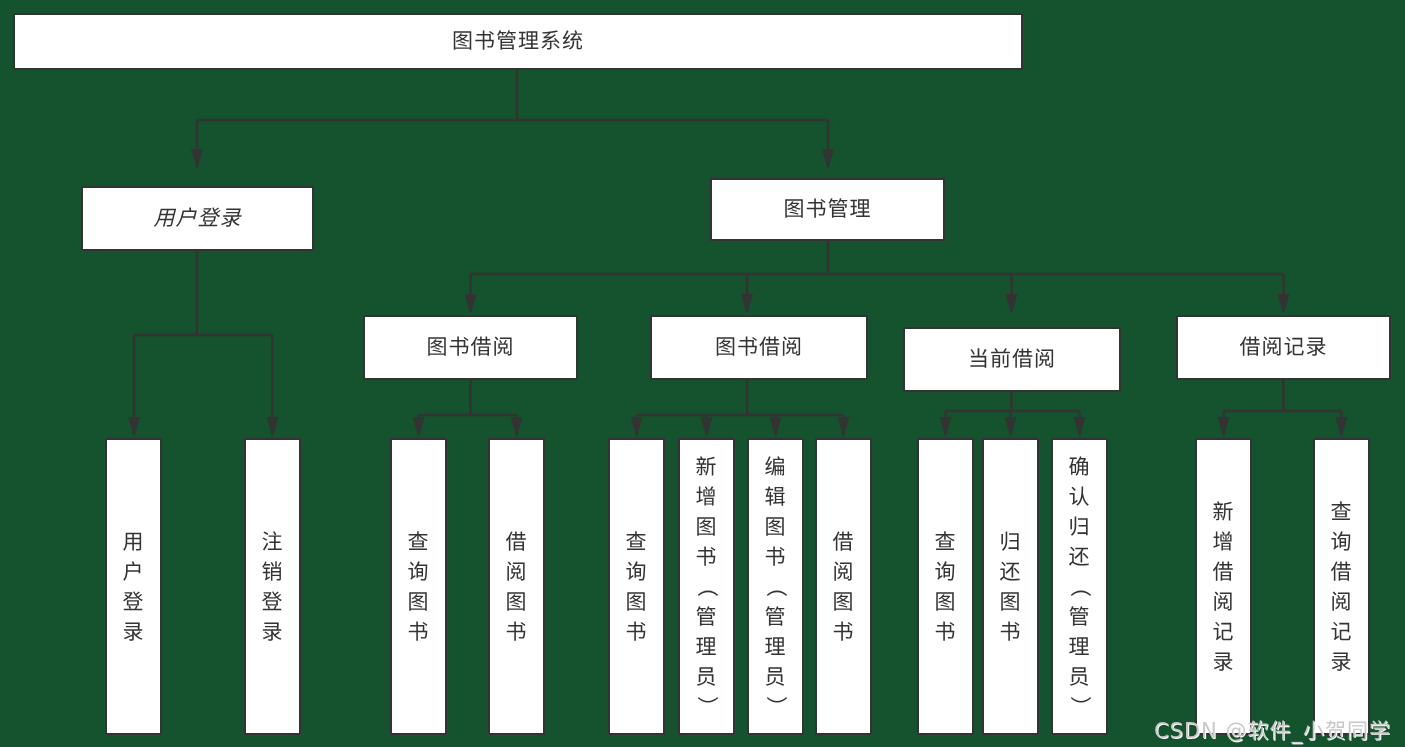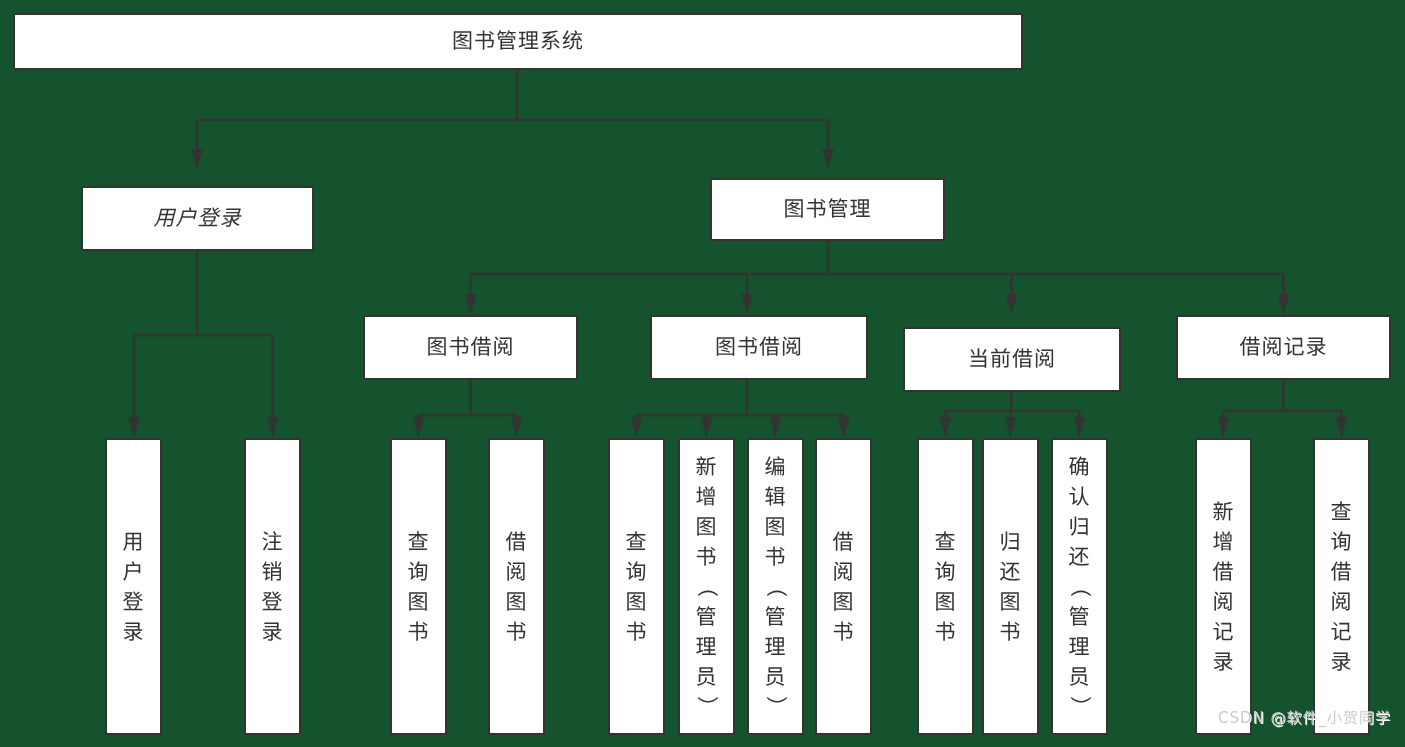--- a/index.html
+++ b/index.html
@@ -41,22 +41,22 @@
     text-align: center;
     line-height: 30px;
     width: 30px;
     margin: 0 auto;
   }
   .vbox .vtext .rot { transform: rotate(90deg); }
 
   .watermark {
     position: absolute;
     right: 14px;
-    bottom: 20px;
-    font-size: 15px;
+    bottom: 3px;
+    font-size: 21px;
     color: #c9c9c9;
     letter-spacing: 1px;
     z-index: 6;
     text-shadow: 1px 1px 0 #ffffff;
     white-space: nowrap;
   }
 </style>
 </head>
 <body>
 

